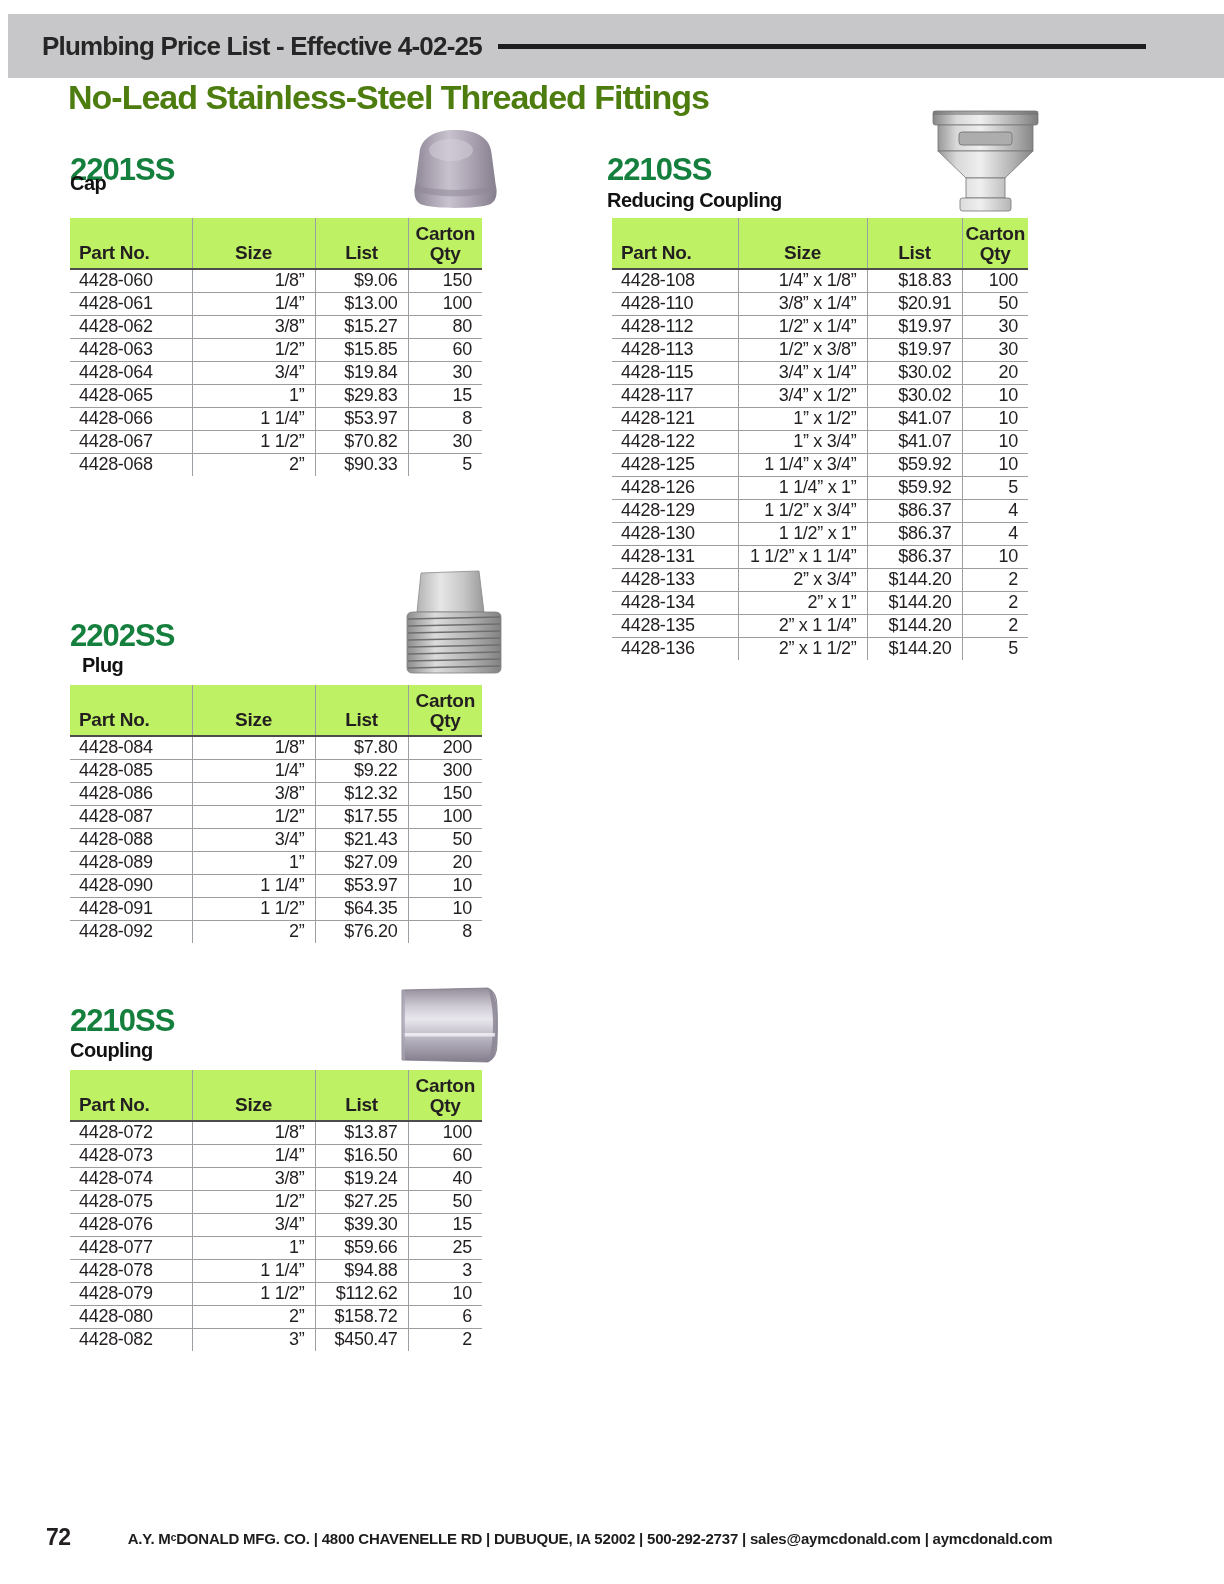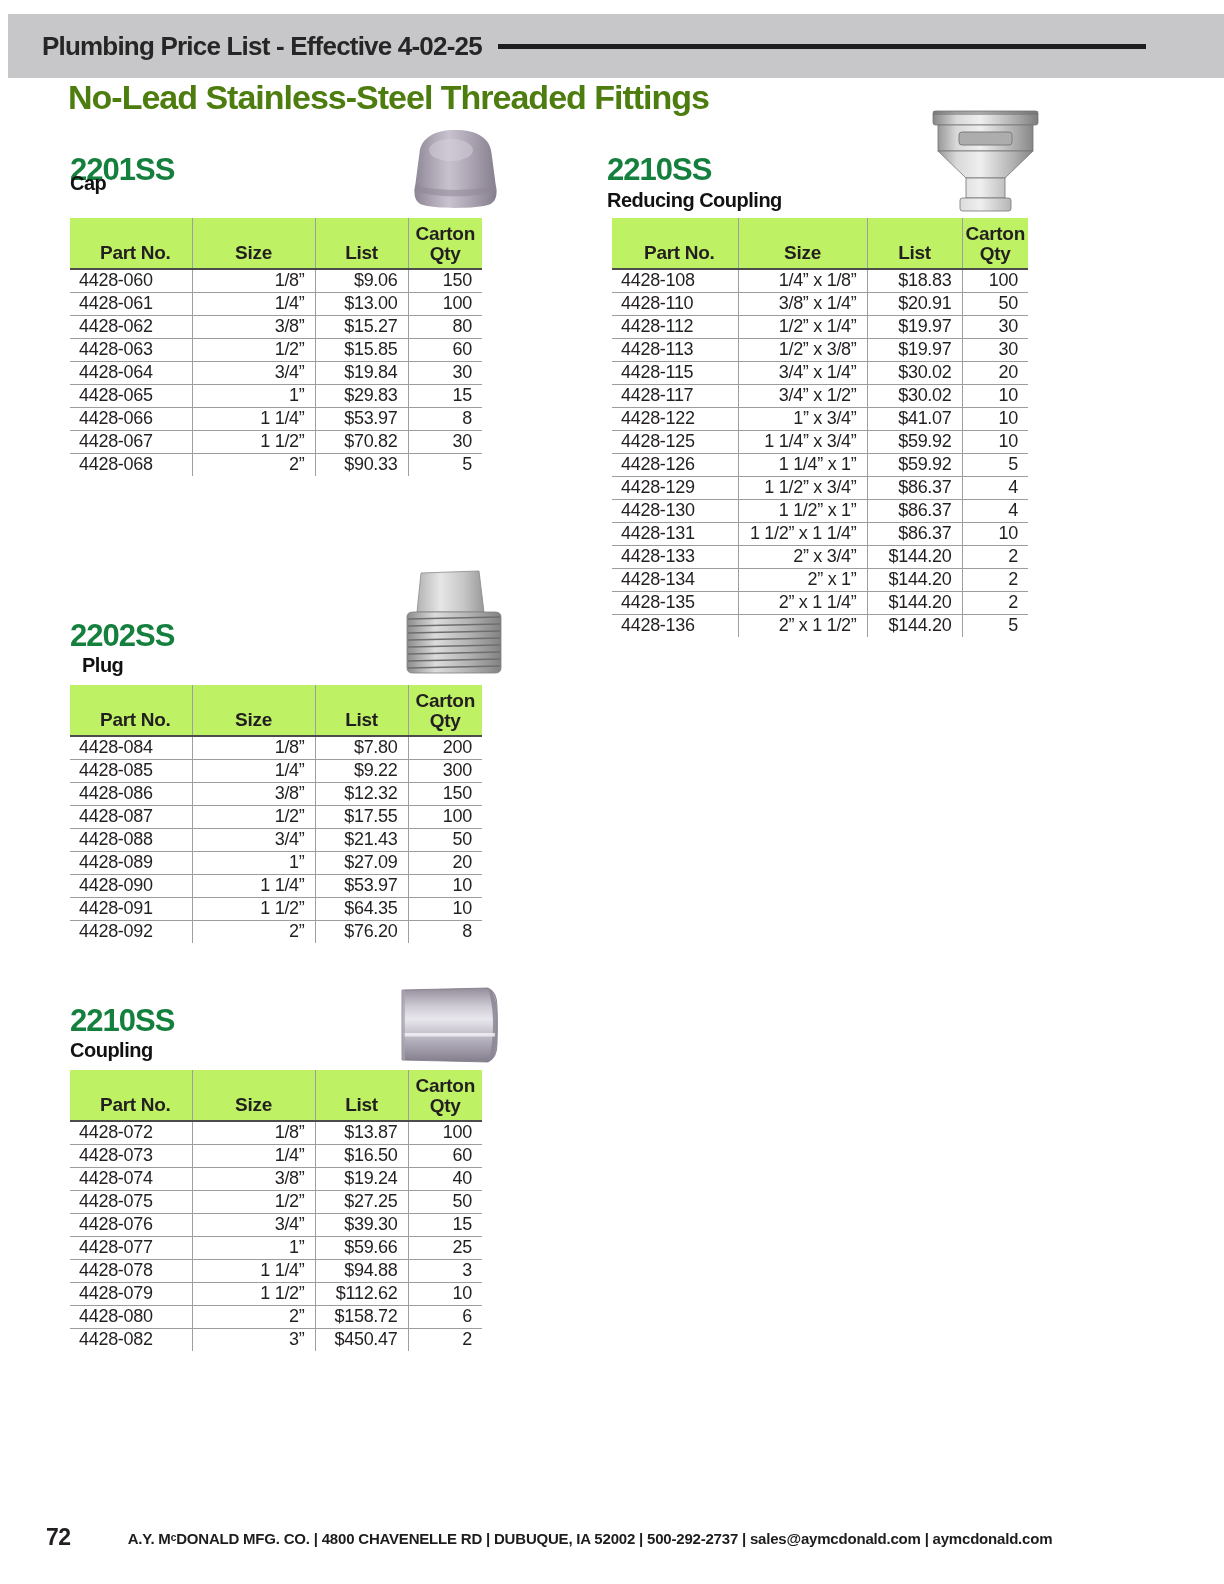--- a/index.html
+++ b/index.html
@@ -59,21 +59,21 @@
   }
   .price-table th:first-child, .price-table td:first-child { border-left: none; }
   .price-table thead th {
     background: #bef264;
     border-bottom: 2.5px solid #4c4c4c;
     font-size: 19px; font-weight: 700;
     vertical-align: bottom;
     padding: 6px 0 4px 0;
     text-align: center;
   }
-  .price-table thead th.th-part { text-align: center; padding-left: 9px; }
+  .price-table thead th.th-part { text-align: left; padding-left: 9px; }
   .price-table thead .thline { display: block; line-height: 20px; }
   .price-table td {
     height: 23px; line-height: 21px;
     border-bottom: 1.5px solid #9c9c9c;
     text-align: right; padding-right: 10px;
   }
   .price-table tbody tr:last-child td { border-bottom: none; }
   .price-table td:first-child { text-align: left; padding-left: 9px; padding-right: 0; }
 
   
@@ -270,20 +270,26 @@
         <tr>
           <td>4428-115</td>
           <td>3/4” x 1/4”</td>
           <td>$30.02</td>
           <td>20</td>
         </tr>
         <tr>
           <td>4428-117</td>
           <td>3/4” x 1/2”</td>
           <td>$30.02</td>
+          <td>10</td>
+        </tr>
+        <tr>
+          <td>4428-121</td>
+          <td>1” x 1/2”</td>
+          <td>$41.07</td>
           <td>10</td>
         </tr>
         <tr>
           <td>4428-122</td>
           <td>1” x 3/4”</td>
           <td>$41.07</td>
           <td>10</td>
         </tr>
         <tr>
           <td>4428-125</td>

